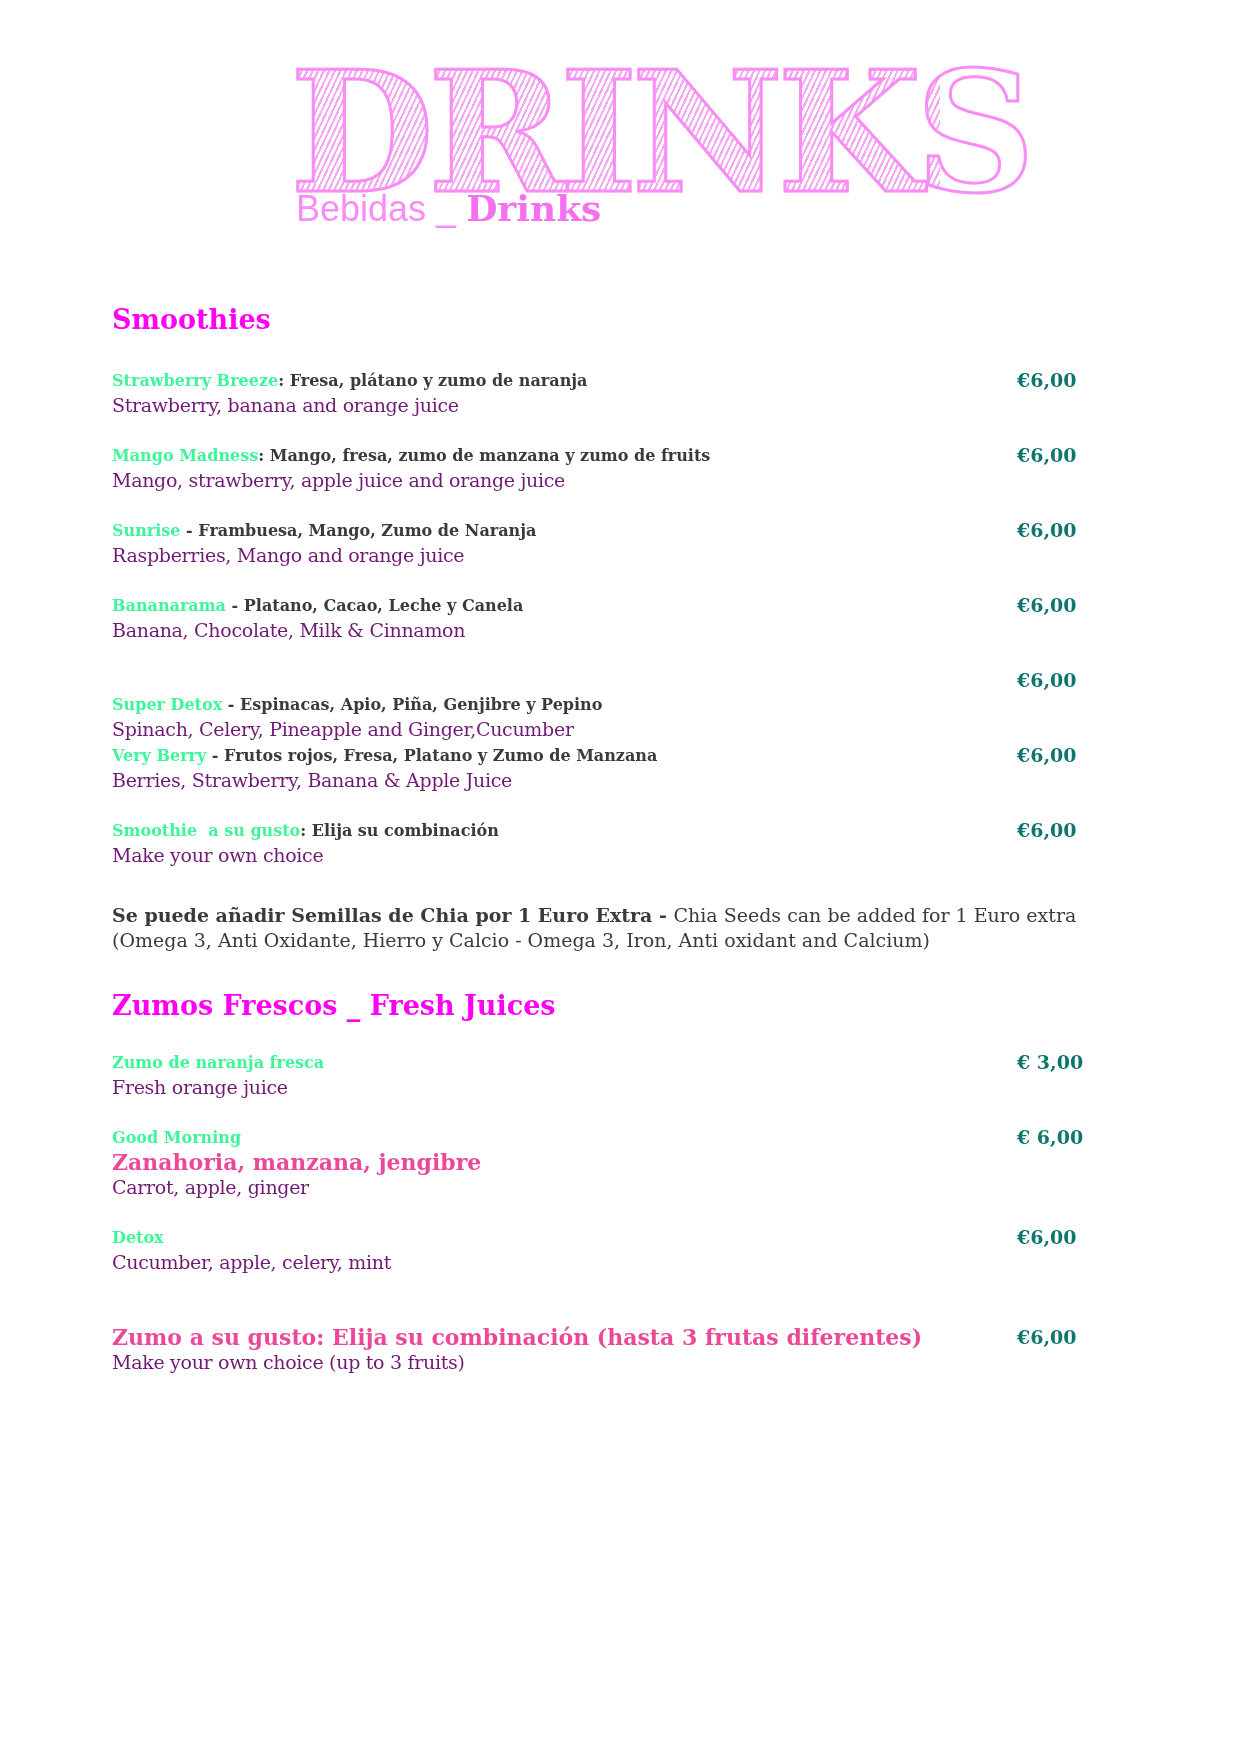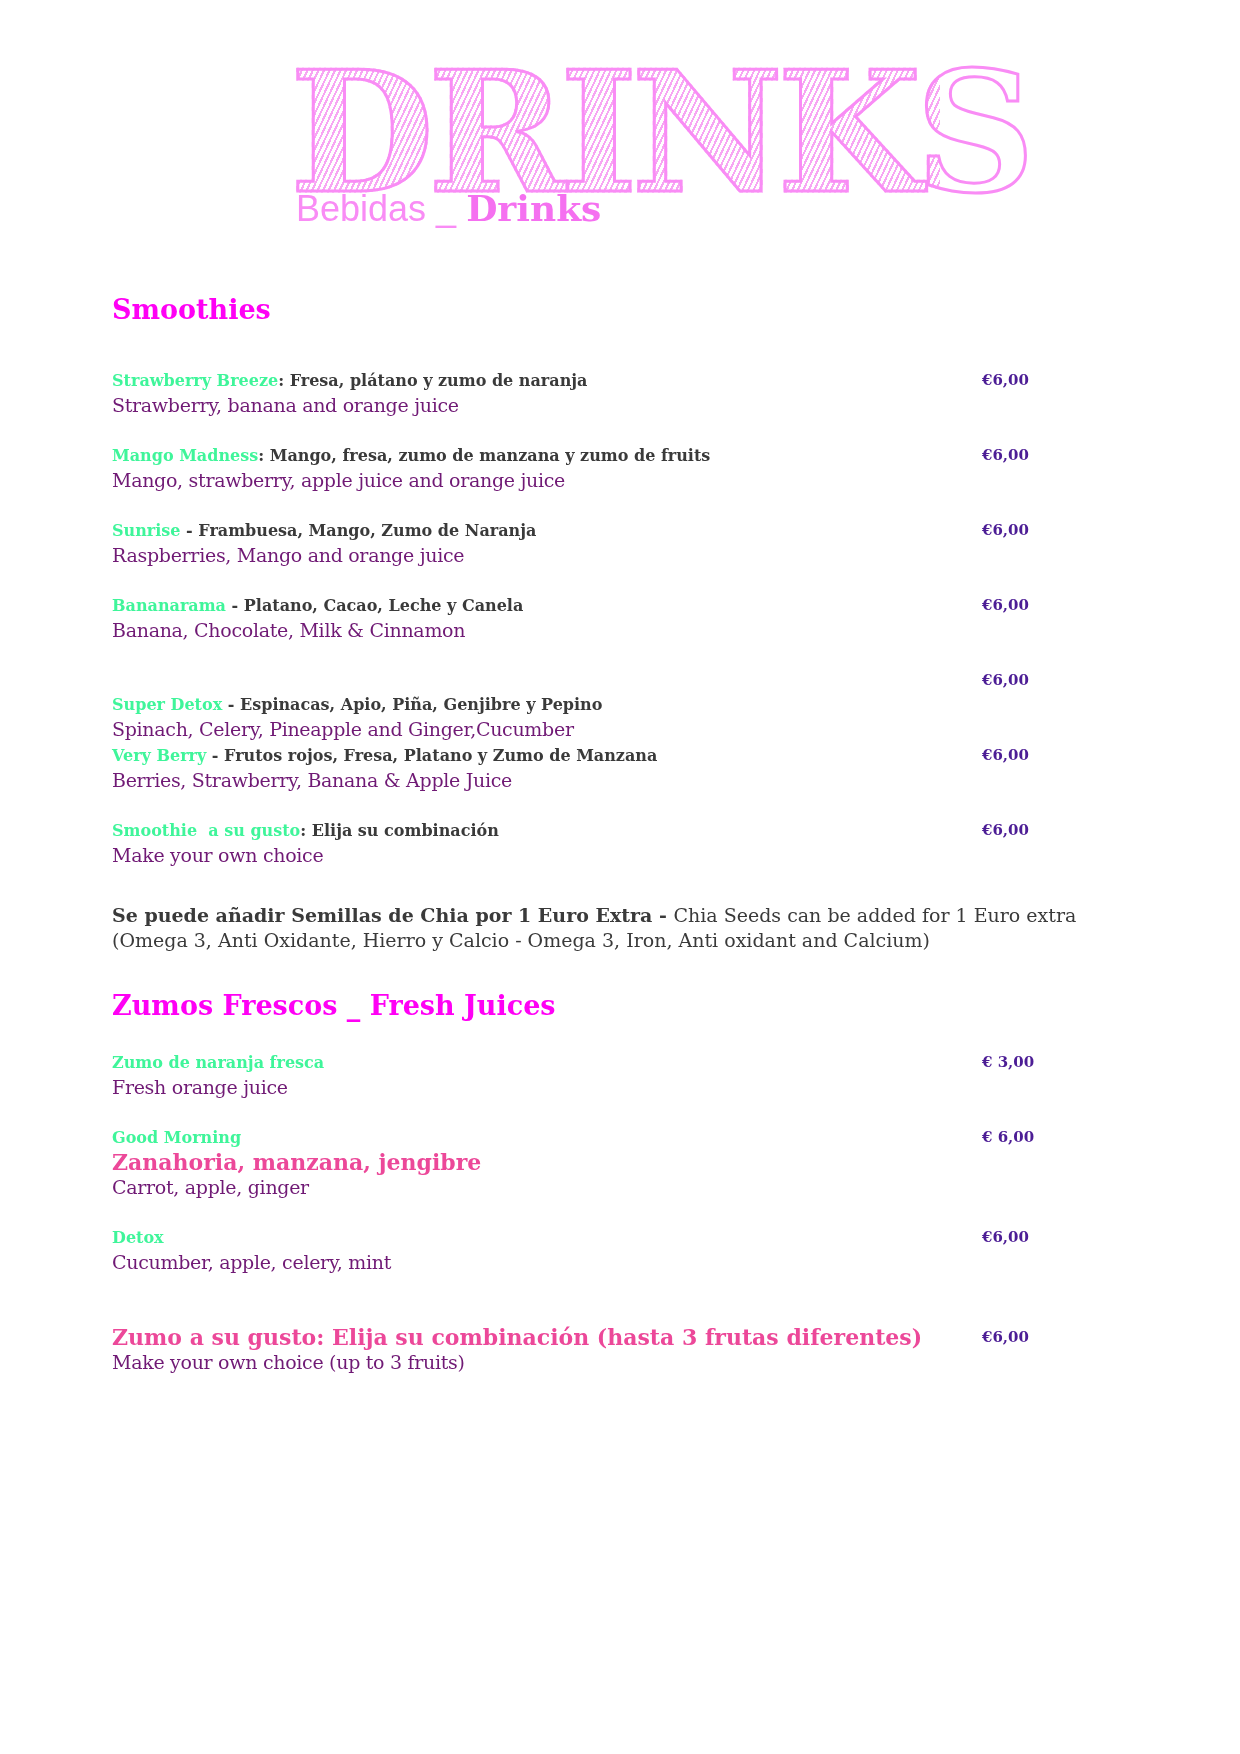--- a/index.html
+++ b/index.html
@@ -22,33 +22,33 @@
   .section-heading {
     position: absolute; left: 112px; font-size: 27px; font-weight: bold; color: #ff00f5;
     line-height: 32px; white-space: nowrap;
   }
   .item { position: absolute; left: 112px; width: 1000px; }
   .line1 { font-size: 16px; line-height: 25px; font-weight: bold; white-space: nowrap; }
   .name { color: #3ff59a; }
   .sep, .es { color: #3a3a3a; }
   .line-es { font-size: 22px; line-height: 25px; font-weight: bold; color: #ec4899; white-space: nowrap; }
   .line-en { font-size: 19px; line-height: 25px; color: #701a75; white-space: nowrap; letter-spacing: -0.3px; }
-  .price { position: absolute; left: 982px; font-size: 15px; line-height: 25px; font-weight: bold; color: #4c1d95; white-space: nowrap; }
+  .price { position: absolute; left: 1017px; font-size: 19px; line-height: 25px; font-weight: bold; color: #0f766e; white-space: nowrap; }
   .note { position: absolute; left: 112px; width: 1020px; font-size: 19px; line-height: 25px; color: #3a3a3a; }
   .note b { font-weight: bold; text-align: center; }
 </style>
 </head>
 <body>
 
 <div class="title-big">DRINKS</div>
 <div class="subtitle">
   <span class="thin">Bebidas _ </span><span class="bold">Drinks</span>
 </div>
 
-<div class="section-heading" style="top:294px">Smoothies</div>
+<div class="section-heading" style="top:304px">Smoothies</div>
 
 <div class="item" style="top:368px">
   <div class="line1"><span class="name">Strawberry Breeze</span><span class="sep">: </span><span class="es">Fresa, plátano y zumo de naranja</span></div>
   <div class="line-en">Strawberry, banana and orange juice</div>
 </div>
 <div class="price" style="top:368px">€6,00</div>
 
 <div class="item" style="top:443px">
   <div class="line1"><span class="name">Mango Madness</span><span class="sep">: </span><span class="es">Mango, fresa, zumo de manzana y zumo de fruits</span></div>
   <div class="line-en">Mango, strawberry, apple juice and orange juice</div>

